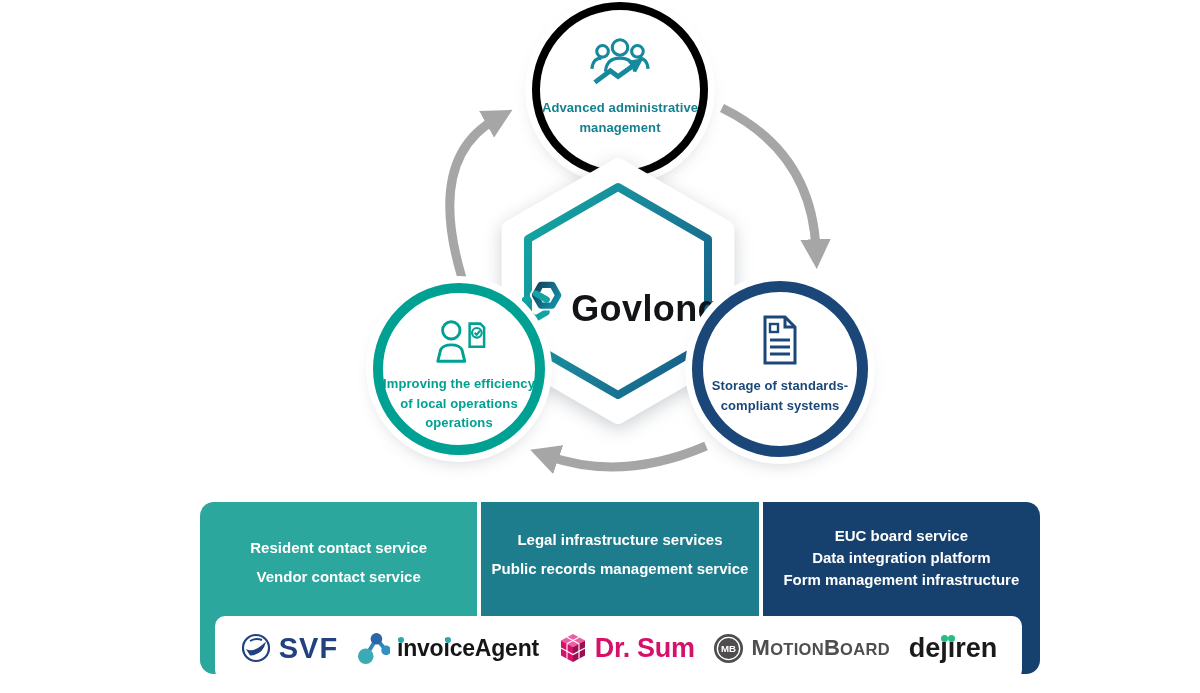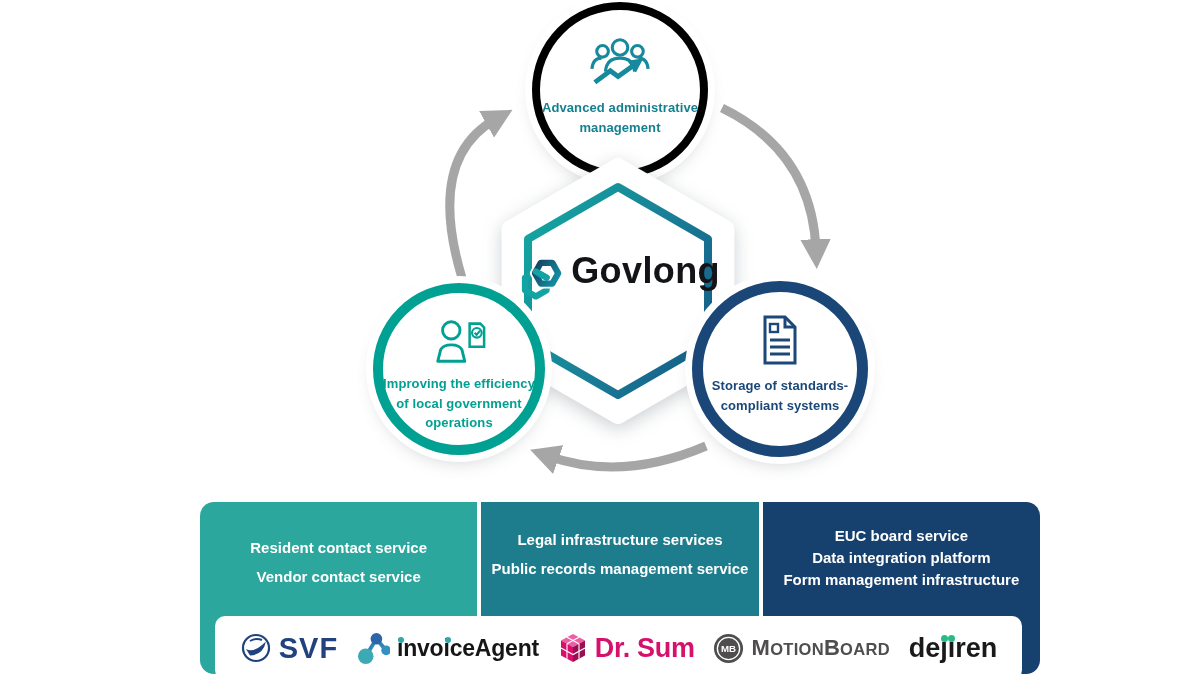--- a/index.html
+++ b/index.html
@@ -18,21 +18,21 @@
   .c-top{left:532px;top:2px;width:176px;height:176px;border:8px solid #000000;z-index:2;padding-top:26px;box-sizing:border-box;}
   .c-top .label{color:#15808F;margin-top:10px;}
   .c-left{left:373px;top:283px;width:172px;height:172px;border:10px solid #00A192;z-index:5;padding-top:24px;box-sizing:border-box;}
   .c-left .label{color:#00A192;margin-top:9px;}
   .c-right{left:692px;top:281px;width:176px;height:176px;border:11px solid #1B4778;z-index:5;padding-top:22px;box-sizing:border-box;}
   .c-right .label{color:#1B4778;margin-top:10px;}
 
   
   .hex{position:absolute;left:465px;top:145px;z-index:3;filter:drop-shadow(0 5px 9px rgba(110,120,130,.35));}
   .brandbox{position:absolute;left:520px;top:250px;width:200px;height:80px;z-index:4;
-            display:flex;align-items:flex-start;}
+            display:flex;align-items:flex-end;}
   .brandname{font-size:36px;font-weight:800;color:#121417;letter-spacing:.4px;margin-left:8px;}
 
   
   .panels{position:absolute;left:200px;top:502px;width:840px;height:172px;display:flex;gap:4px;z-index:6;}
   .panel{flex:1;color:#fff;font-weight:bold;font-size:15px;text-align:center;box-sizing:border-box;}
   .p1{background:#2BA79D;border-radius:14px 0 0 14px;padding-top:31px;}
   .p1 .pline,.p2 .pline{line-height:29px;white-space:nowrap;}
   .p2{background:#1E7D8C;padding-top:23px;}
   .p3{background:#16406E;border-radius:0 14px 14px 0;padding-top:23px;}
   .p3 .pline{line-height:22px;white-space:nowrap;}
@@ -123,21 +123,21 @@
       <g fill="none" stroke="#00A192">
         <circle cx="21" cy="13" r="9" stroke-width="3"></circle>
         <path d="M 7 45 L 10 33 Q 12.5 28 21 28 Q 29.5 28 32 33 L 35 45 Z" stroke-width="3" stroke-linejoin="round"></path>
         <path d="M 40 6 H 51 L 55 10 V 30 H 40 Z" stroke-width="2.6" stroke-linejoin="miter"></path>
         <circle cx="47.5" cy="15.5" r="5" stroke-width="2.2"></circle>
         <path d="M 45.2 15.5 l 2 2.2 l 3.6 -4.4" stroke-width="2.2"></path>
       </g>
     </svg>
     <div class="label">
       <div>Improving the efficiency</div>
-      <div>of local government</div>
+      <div>of local operations</div>
       <div>operations</div>
     </div>
   </div>
 
   <div class="circle c-right">
     <svg width="44" height="52" viewBox="0 0 44 52">
       <g fill="none" stroke="#1C4879" stroke-width="3">
         <path d="M 7 3 H 27 L 37 13 V 49 H 7 Z"></path>
         <path d="M 27 3 V 13 H 37"></path>
         <rect x="12" y="10" width="8" height="8" stroke-width="2.4"></rect>

